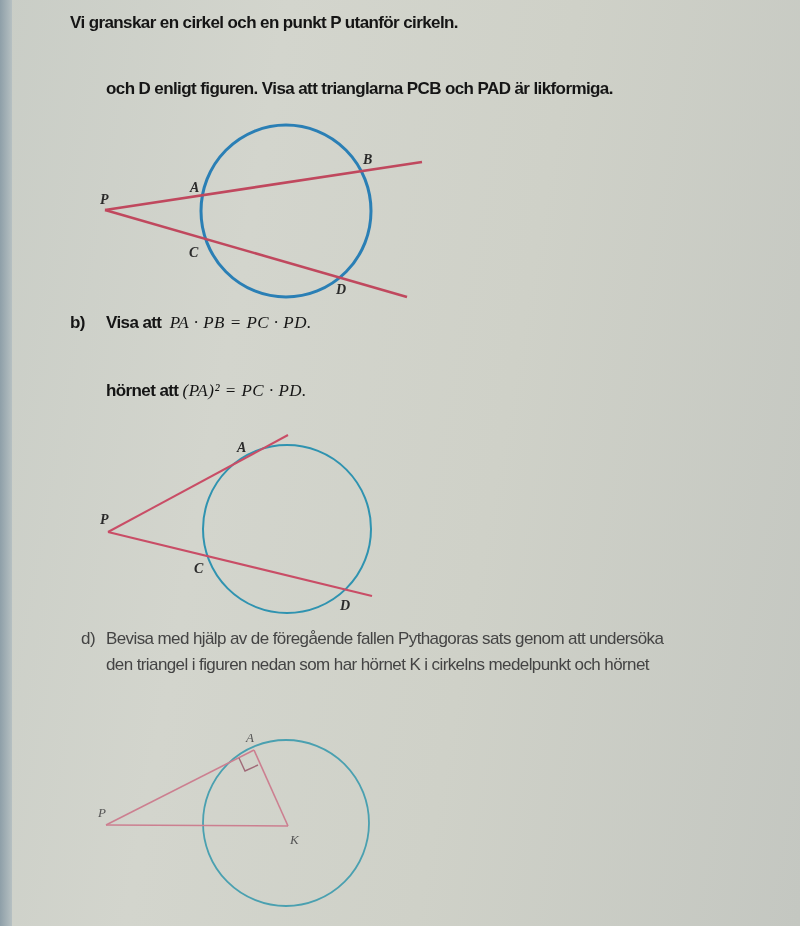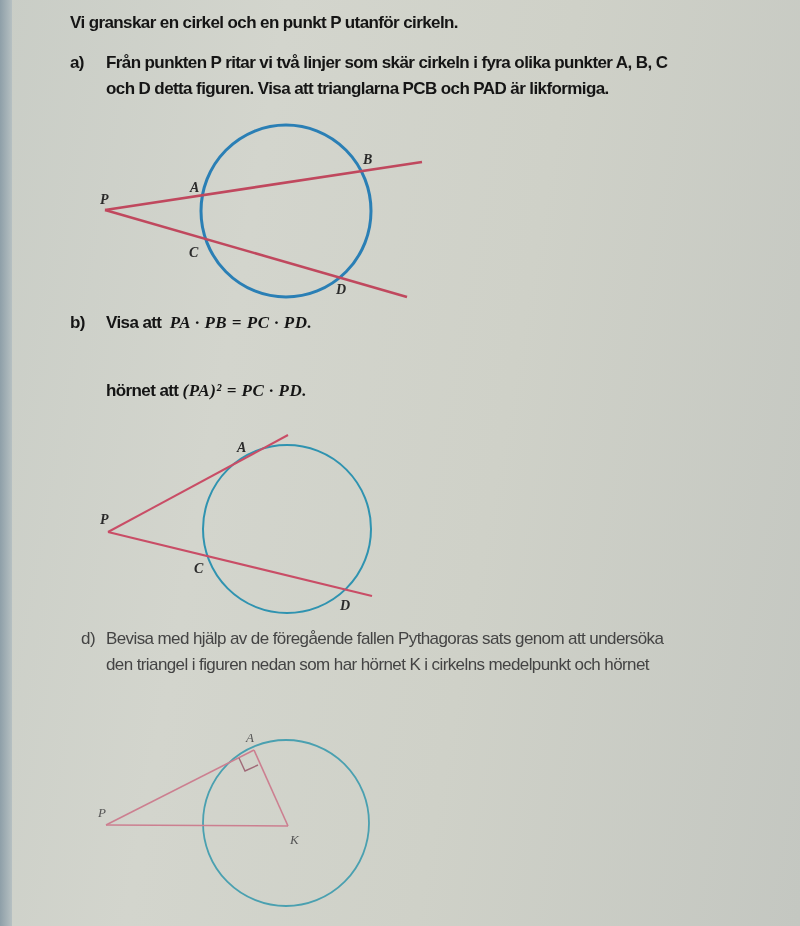--- a/index.html
+++ b/index.html
@@ -12,42 +12,39 @@
     position: absolute; left: 0; top: 0; width: 12px; height: 926px;
     background: linear-gradient(90deg, #8e9fa8, #b6c0c2);
   }
   .page { position: absolute; left: 0; top: 0; width: 800px; height: 926px; margin-left: 36px; }
   .txt {
     position: absolute; color: #151515; font-size: 17px; letter-spacing: -0.6px;
     white-space: nowrap; line-height: 22px;
   }
   .bold { font-weight: bold; }
   .light { color: #444; font-weight: normal; }
-  .math { font-family: "Liberation Serif", serif; font-style: italic; font-weight: bold; letter-spacing: 0.5px; }
+  .math { font-family: "Liberation Serif", serif; font-style: italic; font-weight: normal; letter-spacing: 0.5px; }
   .label-item { display: inline-block; width: 36px; }
   .fig-label {
     position: absolute; font-family: "Liberation Serif", serif; font-style: italic;
     font-weight: bold; font-size: 14px; color: #2a2a2a;
   }
   .fig-label.lt { color: #555; font-weight: normal; font-size: 13px; }
   svg.fig { position: absolute; left: 0; top: 0; }
 </style>
 </head>
 <body>
 
 <div class="edge-strip"></div>
 
 <div class="page">
 
   <div class="txt bold" style="left:34px; top:12px;">Vi granskar en cirkel och en punkt P utanför cirkeln.</div>
 
-  <div class="txt bold" style="left:34px; top:52px;">
-    <span class="label-item">a)</span><span>Från punkten P ritar vi två linjer som skär cirkeln i fyra olika punkter A, B, C</span>
-  </div>
-  <div class="txt bold" style="left:70px; top:78px;">och D detta figuren. Visa att trianglarna PCB och PAD är likformiga.</div>
+  <div class="txt bold" style="left:70px; top:78px;">och D enligt figuren. Visa att trianglarna PCB och PAD är likformiga.</div>
 
   <svg class="fig" width="800" height="926">
     <ellipse cx="250" cy="211" rx="85" ry="86" fill="none" stroke="#2a7fb5" stroke-width="3"></ellipse>
     <line x1="69" y1="210" x2="386" y2="162" stroke="#c0485e" stroke-width="2.6"></line>
     <line x1="69" y1="210" x2="371" y2="297" stroke="#c0485e" stroke-width="2.6"></line>
   </svg>
   <div class="fig-label" style="left:64px; top:192px;">P</div>
   <div class="fig-label" style="left:154px; top:180px;">A</div>
   <div class="fig-label" style="left:327px; top:152px;">B</div>
   <div class="fig-label" style="left:153px; top:245px;">C</div>

